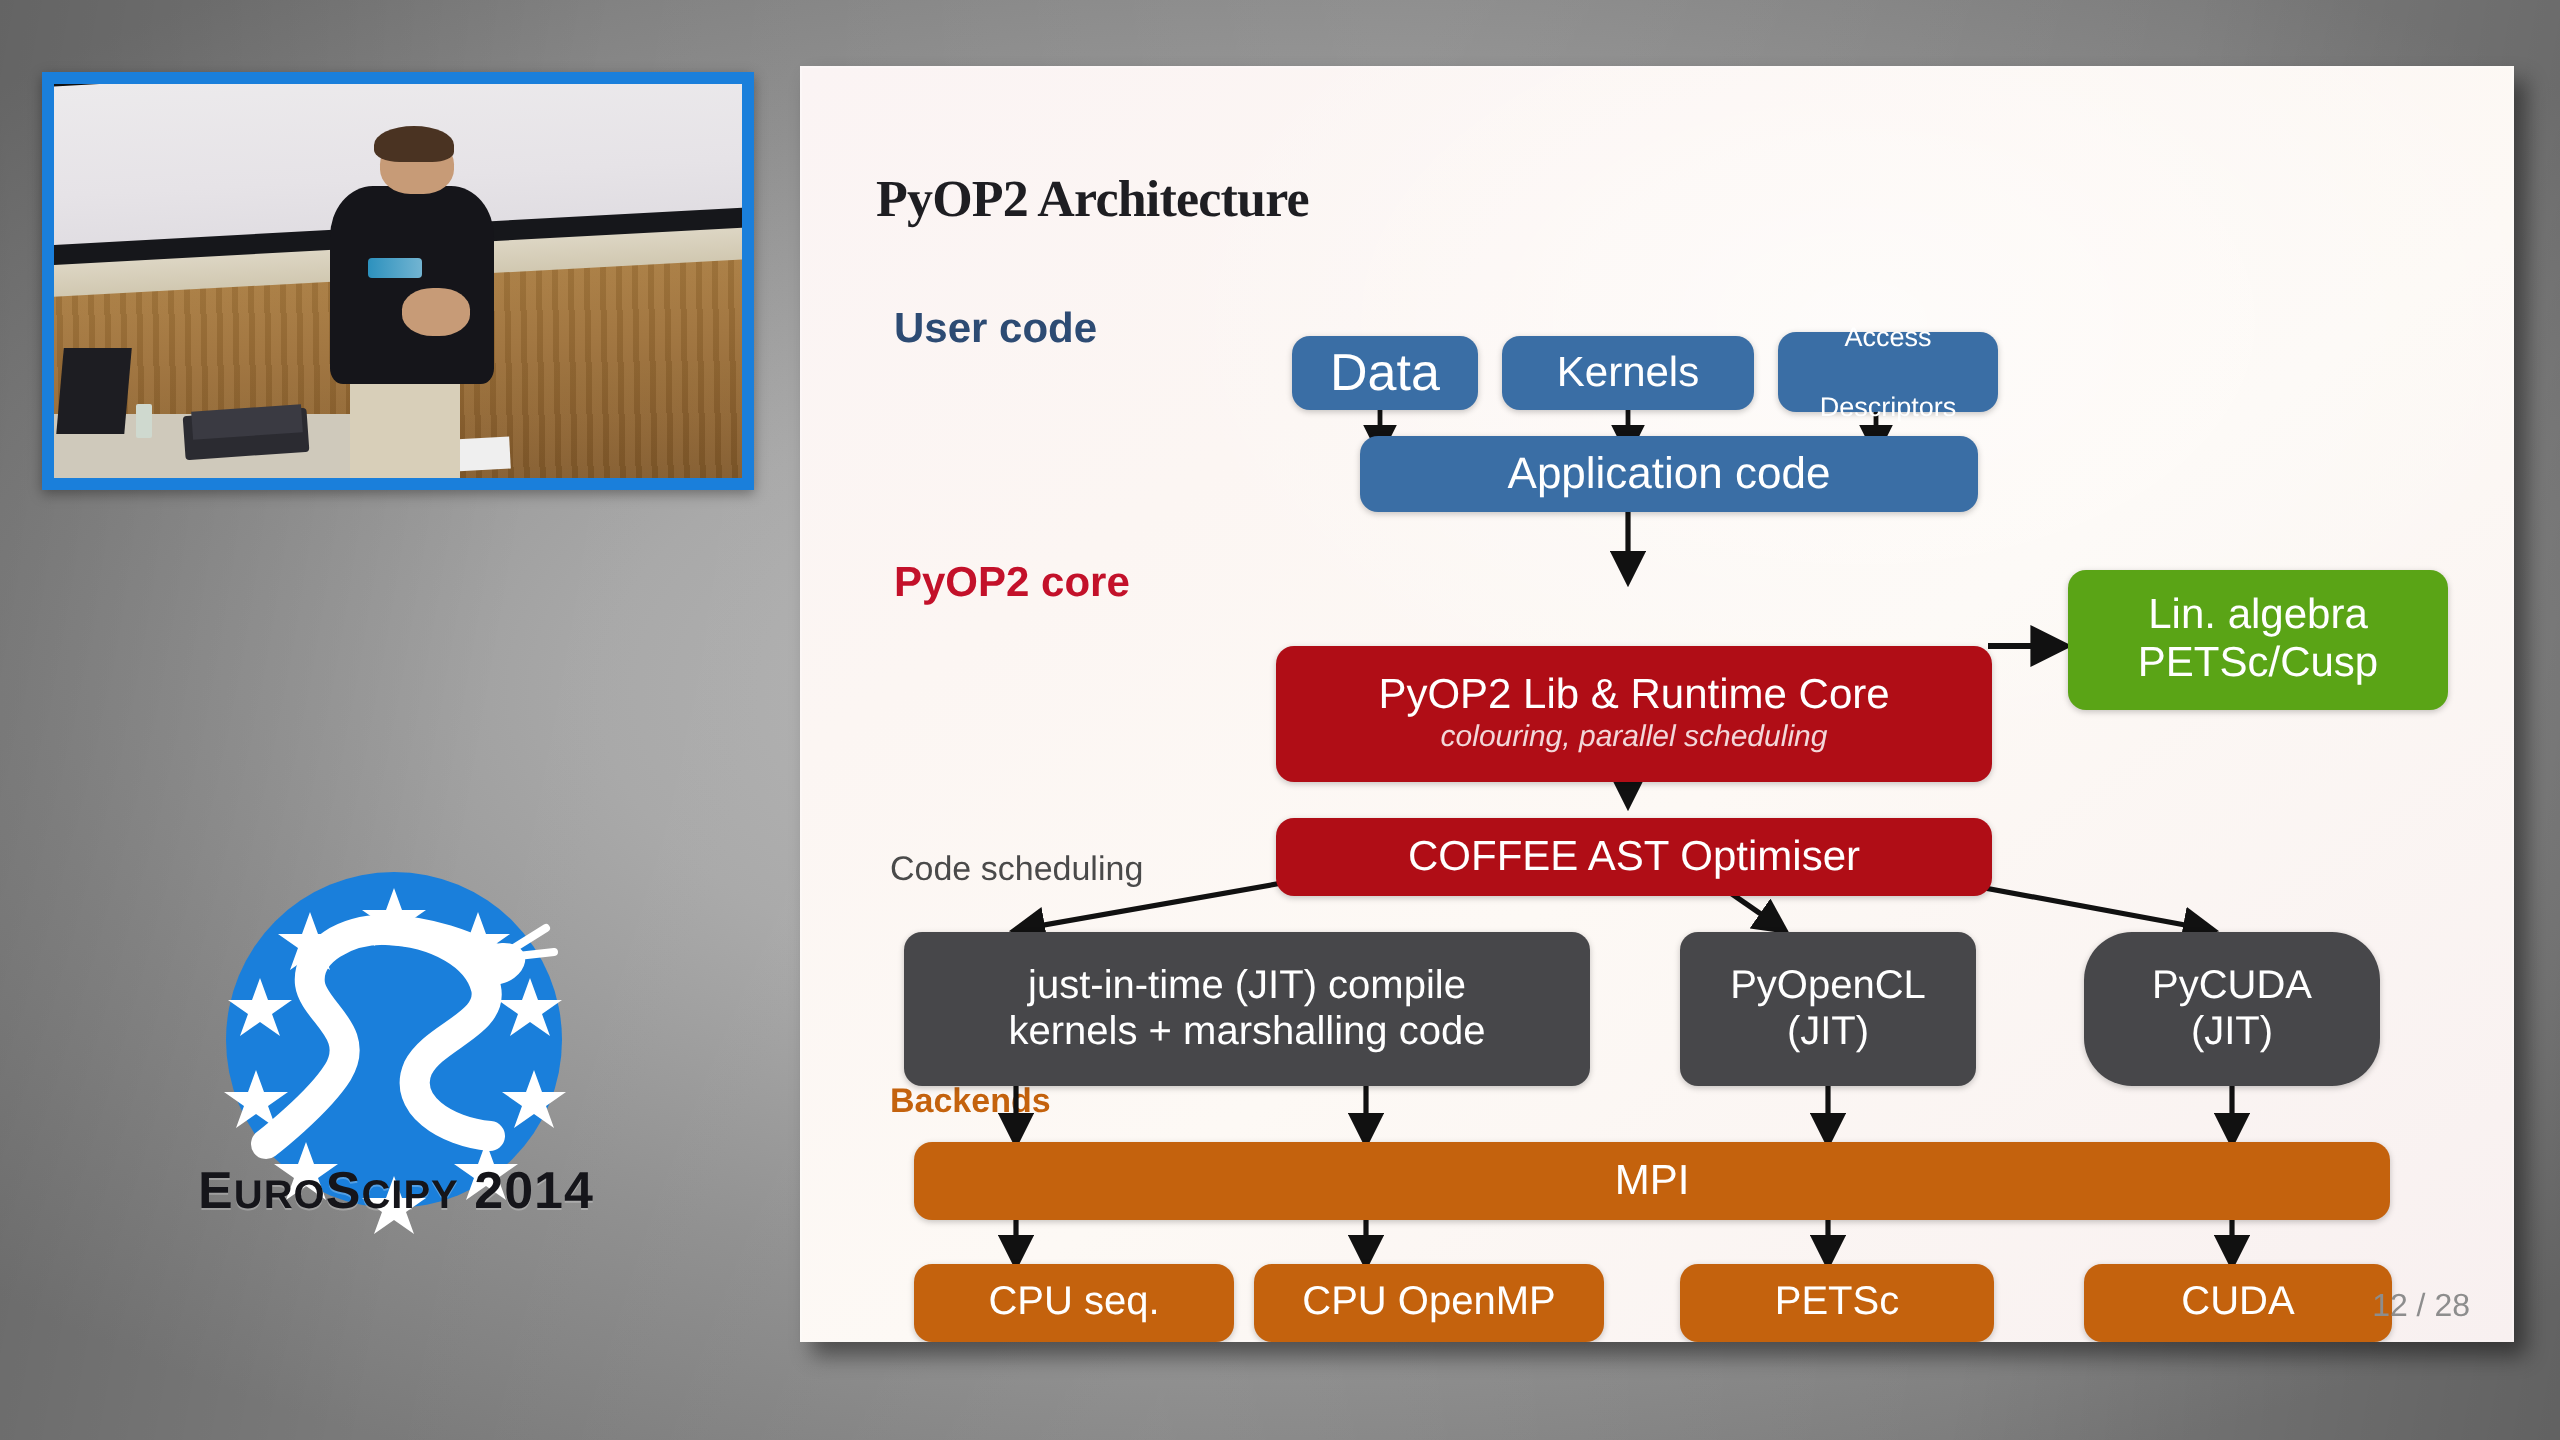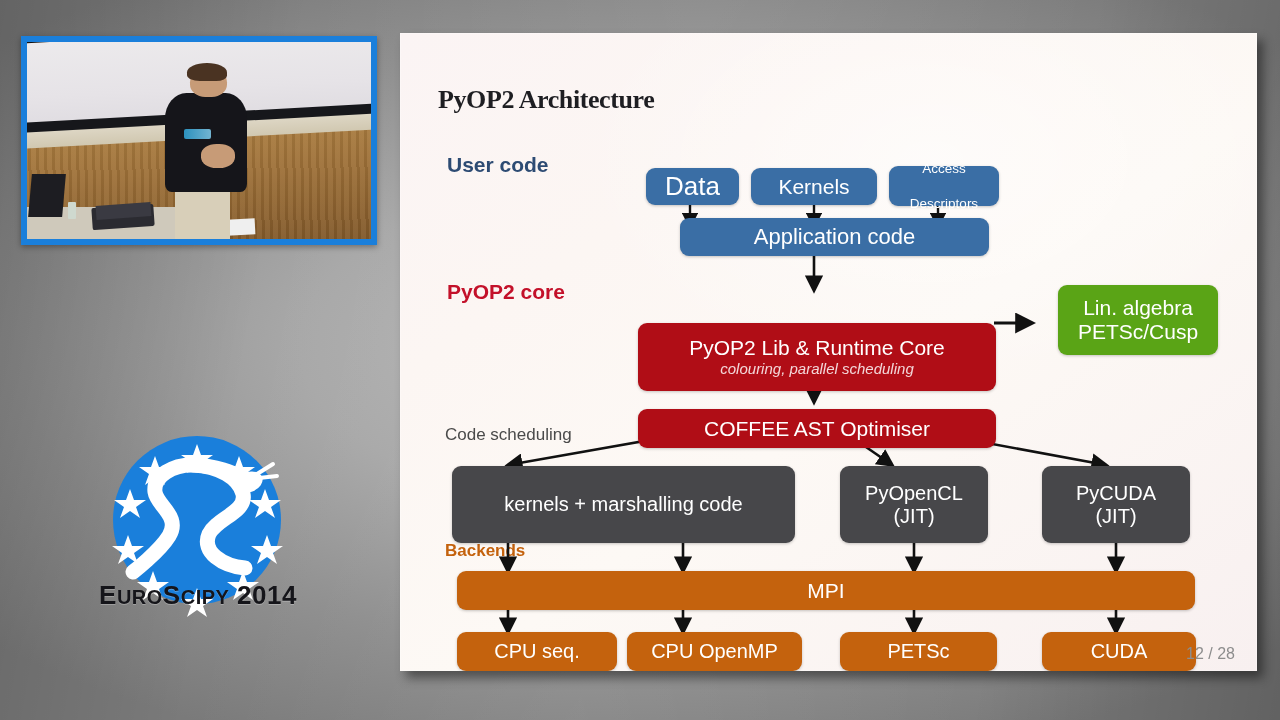--- a/index.html
+++ b/index.html
@@ -275,37 +275,38 @@
   </div>
 
   <div class="box blue" style="left:241px;top:185px;width:309px;height:38px;font-size:22px;margin-left:39px;">
     <span>Application code</span>
   </div>
 
   <div class="box red" style="left:238px;top:257px;width:358px;height:68px;font-size:21px;">
     <span>PyOP2 Lib &amp; Runtime Core</span>
     <span class="sub">colouring, parallel scheduling</span>
   </div>
-  <div class="box green" style="left:634px;top:252px;width:160px;height:70px;font-size:21px;margin-left:24px;">
+  <div class="box green" style="left:634px;top:252px;width:190px;height:70px;font-size:21px;">
     <span>Lin. algebra</span>
     <span>PETSc/Cusp</span>
   </div>
 
   <div class="box red" style="left:238px;top:343px;width:358px;height:39px;font-size:21px;">
     <span>COFFEE AST Optimiser</span>
   </div>
 
   <div class="box gray" style="left:52px;top:433px;width:343px;height:77px;font-size:20px;">
+    <span>just-in-time (JIT) compile</span>
     <span>kernels + marshalling code</span>
   </div>
   <div class="box gray" style="left:440px;top:433px;width:148px;height:77px;font-size:20px;">
     <span>PyOpenCL</span>
     <span>(JIT)</span>
   </div>
-  <div class="box gray" style="left:642px;top:433px;width:148px;height:77px;font-size:20px;">
+  <div class="box gray" style="left:642px;top:433px;width:148px;height:77px;font-size:20px;border-radius:24px;">
     <span>PyCUDA</span>
     <span>(JIT)</span>
   </div>
 
   <div class="box orange" style="left:57px;top:538px;width:738px;height:39px;font-size:21px;">
     <span>MPI</span>
   </div>
 
   <div class="box orange" style="left:57px;top:599px;width:160px;height:39px;font-size:20px;">
     <span>CPU seq.</span>

